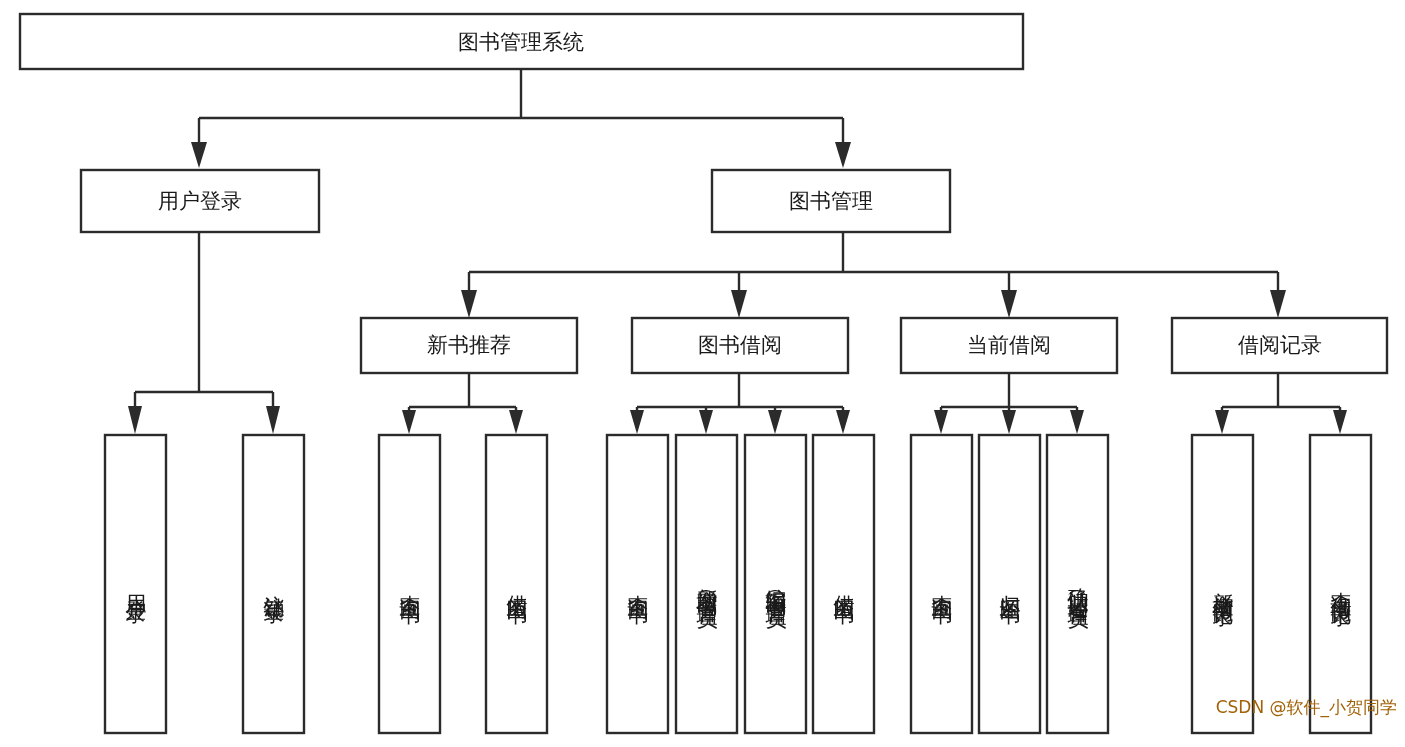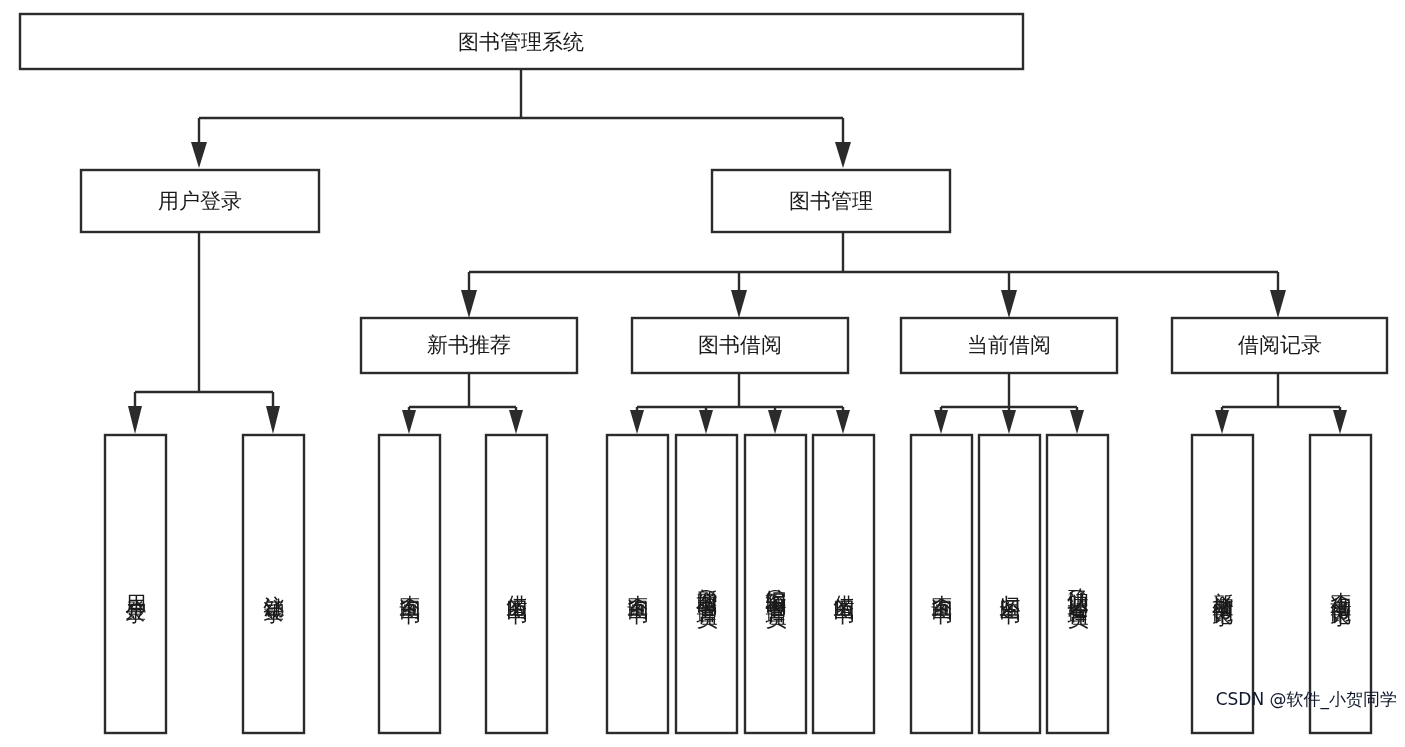--- a/index.html
+++ b/index.html
@@ -59,24 +59,24 @@
     letter-spacing: 3px;
     display: flex;
     align-items: center;
     justify-content: center;
     white-space: nowrap;
     pointer-events: none;
   }
   .watermark {
     position: absolute;
     right: 8px;
-    bottom: 20px;
+    bottom: 12px;
     font-family: "DejaVu Sans", "Liberation Sans", sans-serif;
     font-size: 17px;
-    color: #0f172a;
+    color: #a16207;
     white-space: nowrap;
     user-select: none;
   }
 </style>
 </head>
 <body>
 
 <div id="chart-root">
 
   <svg class="diagram" viewBox="0 0 1405 747">

